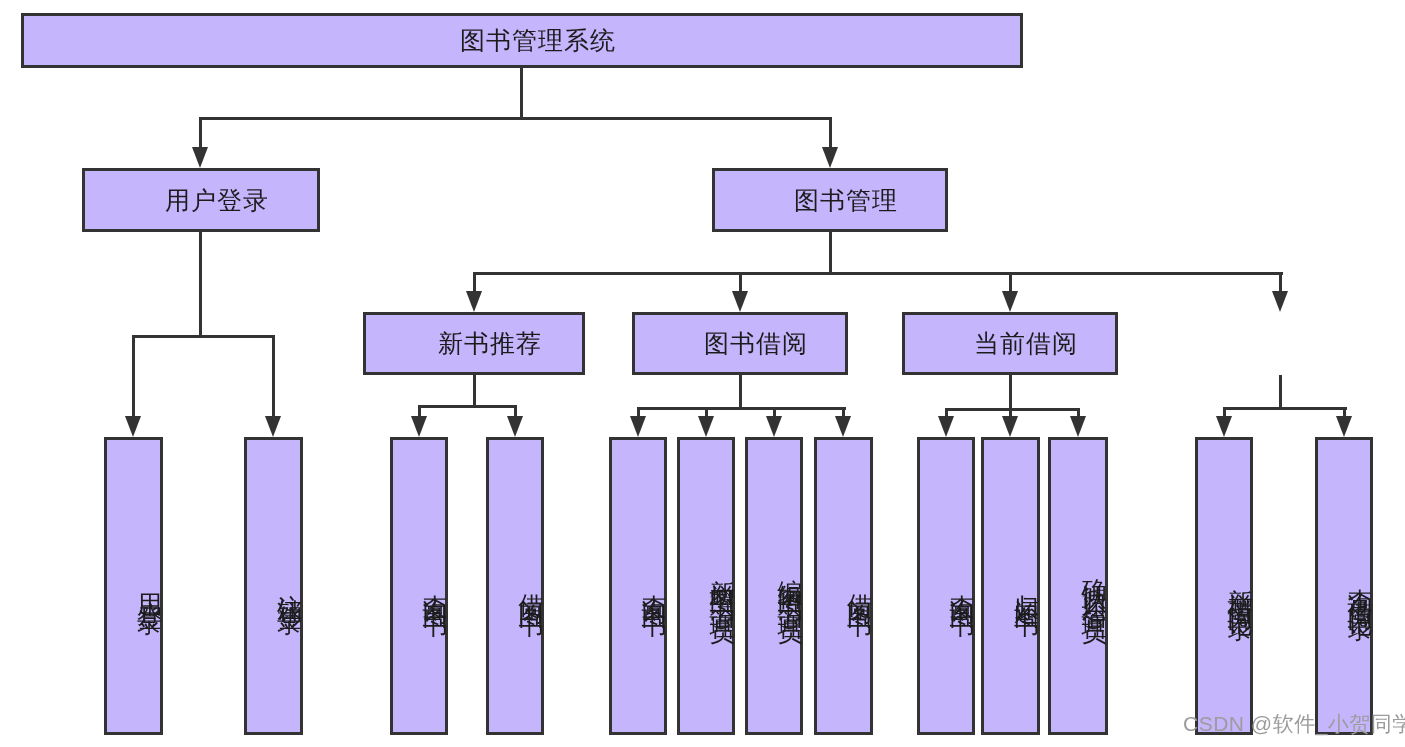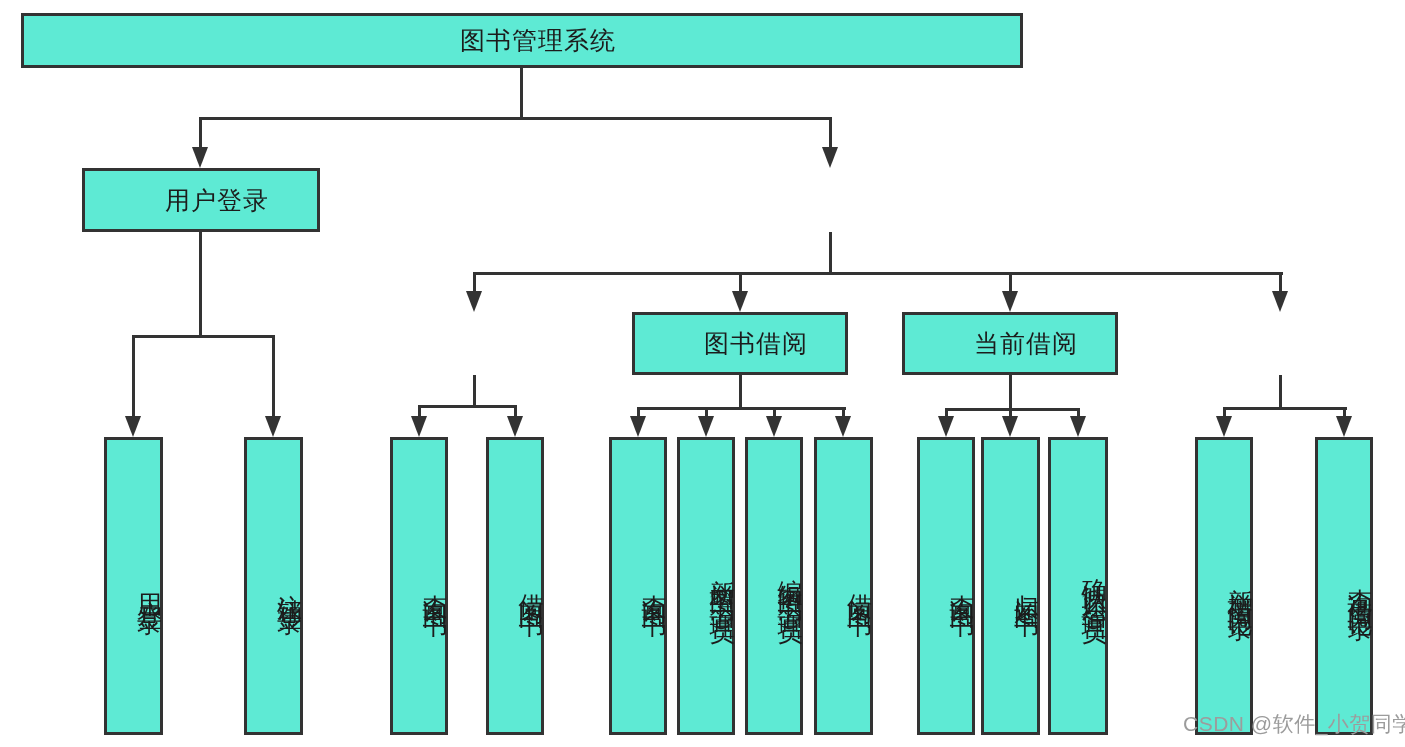--- a/index.html
+++ b/index.html
@@ -3,21 +3,21 @@
 <meta charset="utf-8">
 <style>
   html,body{margin:0;padding:0;background:#ffffff;}
   body{font-family:"Liberation Sans","DejaVu Sans",sans-serif;}
   #canvas{
     position:relative;width:1405px;height:747px;background:#ffffff;
     overflow:hidden;color:#1c1c1c;
   }
   .box{
     position:absolute;box-sizing:border-box;border:3px solid #333333;
-    background:#5eead4;display:flex;align-items:center;justify-content:center;padding-left:32px;
+    background:#c4b5fd;display:flex;align-items:center;justify-content:center;padding-left:32px;
   }
   .box.h span{font-size:25px;letter-spacing:1px;color:#1c1c1c;white-space:nowrap;}
   .leaf span{
     writing-mode:vertical-lr;text-orientation:mixed;
     font-size:25px;letter-spacing:6px;color:#1c1c1c;line-height:1;
     white-space:nowrap;
   }
   .line{position:absolute;background:#333333;}
   .tri{
     position:absolute;width:0;height:0;
@@ -41,39 +41,45 @@
   <div class="line" style="left:520px;top:68px;width:3px;height:49px"></div>
   <div class="line" style="left:199px;top:117px;width:633px;height:3px"></div>
   <div class="line" style="left:199px;top:117px;width:3px;height:31px"></div>
   <div class="tri" style="left:192px;top:147px"></div>
   <div class="line" style="left:829px;top:117px;width:3px;height:31px"></div>
   <div class="tri" style="left:822px;top:147px"></div>
 
   <div class="box h" style="left:82px;top:168px;width:238px;height:64px">
     <span>用户登录</span>
   </div>
+  <div class="box h" style="left:712px;top:168px;width:236px;height:64px">
+    <span>图书管理</span>
+  </div>
 
   <div class="line" style="left:199px;top:232px;width:3px;height:103px"></div>
   <div class="line" style="left:132px;top:335px;width:143px;height:3px"></div>
   <div class="line" style="left:132px;top:335px;width:3px;height:82px"></div>
   <div class="tri" style="left:125px;top:416px"></div>
   <div class="line" style="left:272px;top:335px;width:3px;height:82px"></div>
   <div class="tri" style="left:265px;top:416px"></div>
 
   <div class="line" style="left:829px;top:232px;width:3px;height:40px"></div>
   <div class="line" style="left:473px;top:272px;width:810px;height:3px"></div>
   <div class="line" style="left:473px;top:272px;width:3px;height:20px"></div>
   <div class="tri" style="left:466px;top:291px"></div>
   <div class="line" style="left:739px;top:272px;width:3px;height:20px"></div>
   <div class="tri" style="left:732px;top:291px"></div>
   <div class="line" style="left:1009px;top:272px;width:3px;height:20px"></div>
   <div class="tri" style="left:1002px;top:291px"></div>
   <div class="line" style="left:1279px;top:272px;width:3px;height:20px"></div>
   <div class="tri" style="left:1272px;top:291px"></div>
 
+  <div class="box h" style="left:363px;top:312px;width:222px;height:63px">
+    <span>新书推荐</span>
+  </div>
   <div class="box h" style="left:902px;top:312px;width:216px;height:63px">
     <span>当前借阅</span>
   </div>
   <div class="box h" style="left:632px;top:312px;width:216px;height:63px">
     <span>图书借阅</span>
   </div>
 
   <div class="line" style="left:473px;top:375px;width:3px;height:30px"></div>
   <div class="line" style="left:418px;top:405px;width:99px;height:3px"></div>
   <div class="line" style="left:418px;top:405px;width:3px;height:12px"></div>

